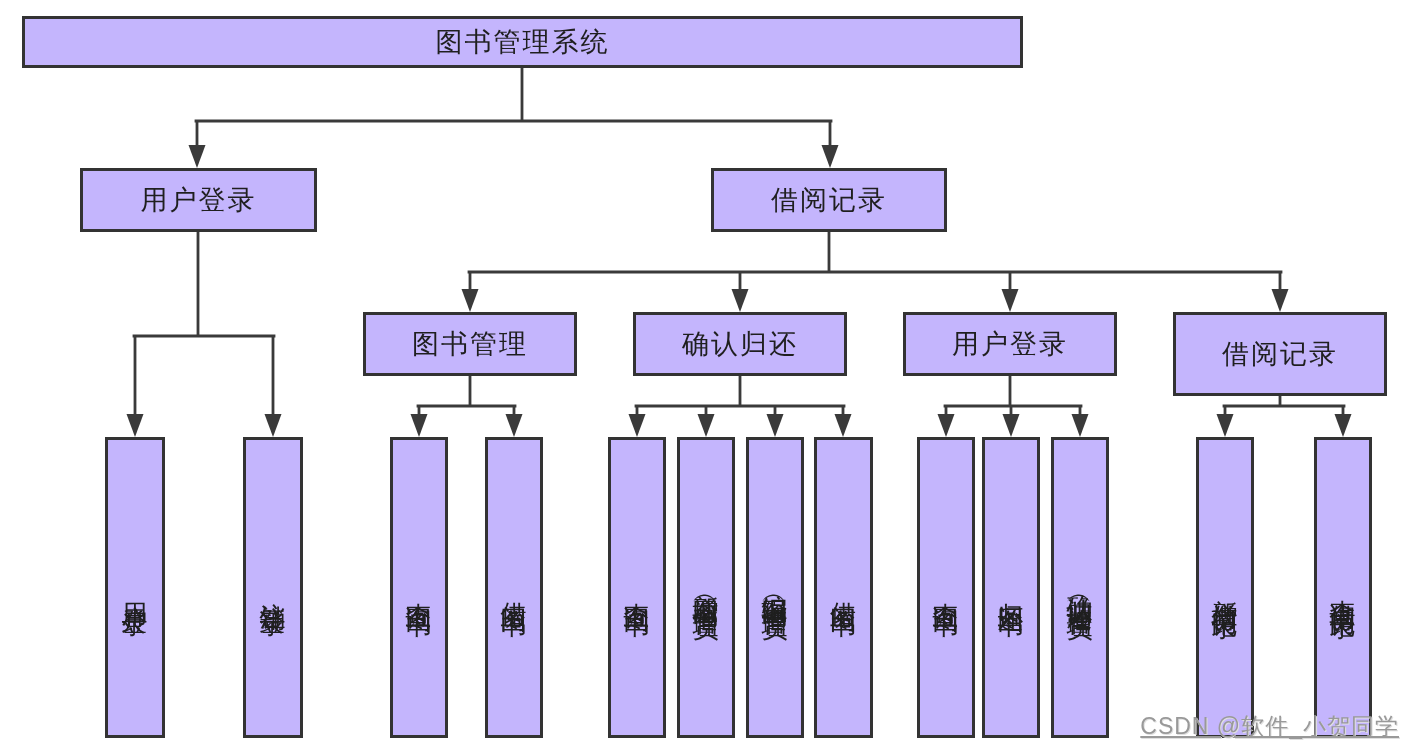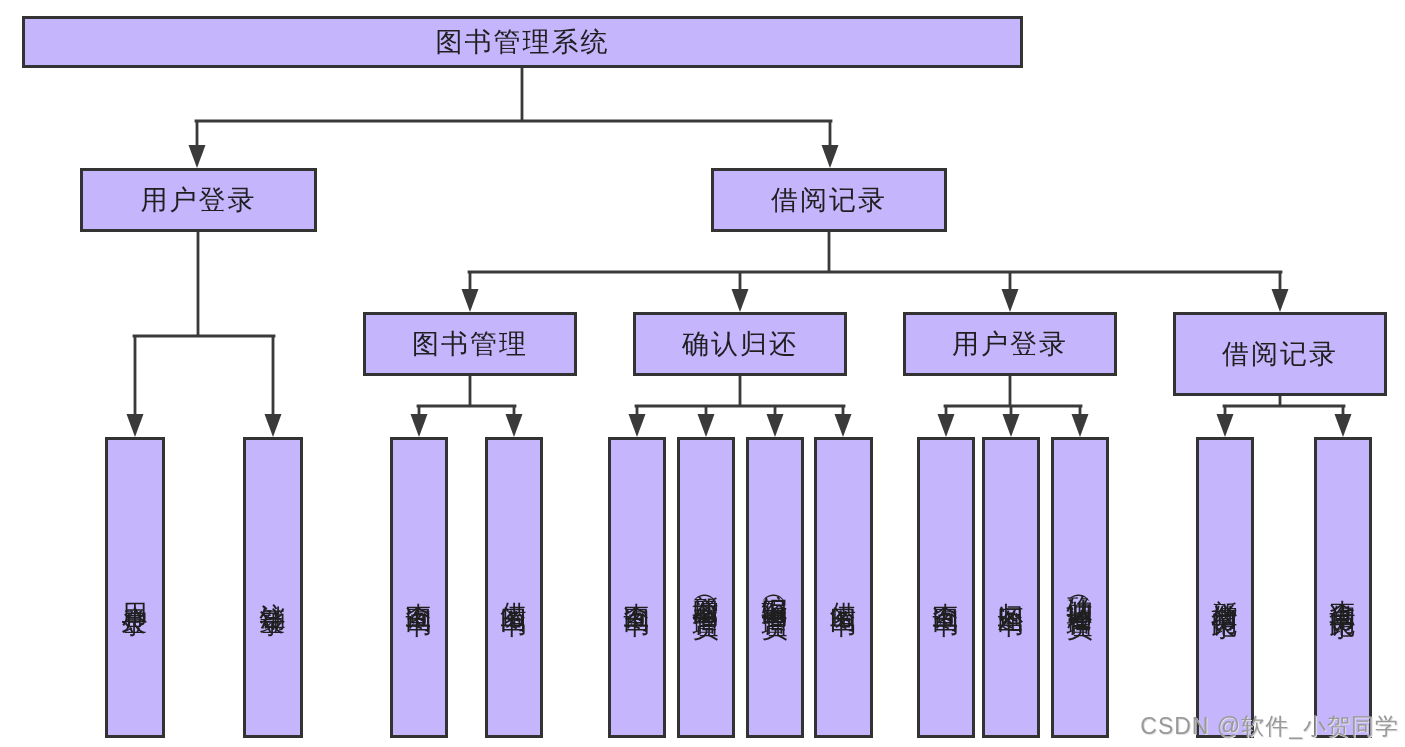--- a/index.html
+++ b/index.html
@@ -51,20 +51,21 @@
   }
   .watermark {
     position: absolute;
     right: 6px;
     bottom: 5px;
     font-size: 23px;
     letter-spacing: 1px;
     color: var(--watermark, #9c9c9c);
     text-shadow: 1px 1px 0 #e0e0e0;
     white-space: nowrap;
+    text-decoration: underline;
   }
 </style>
 </head>
 <body>
 
 <div class="canvas">
 
   <svg class="connectors" viewBox="0 0 1405 747" xmlns="http://www.w3.org/2000/svg">
     <g stroke="currentColor" stroke-width="2.8" stroke-linecap="square" fill="none">
 

